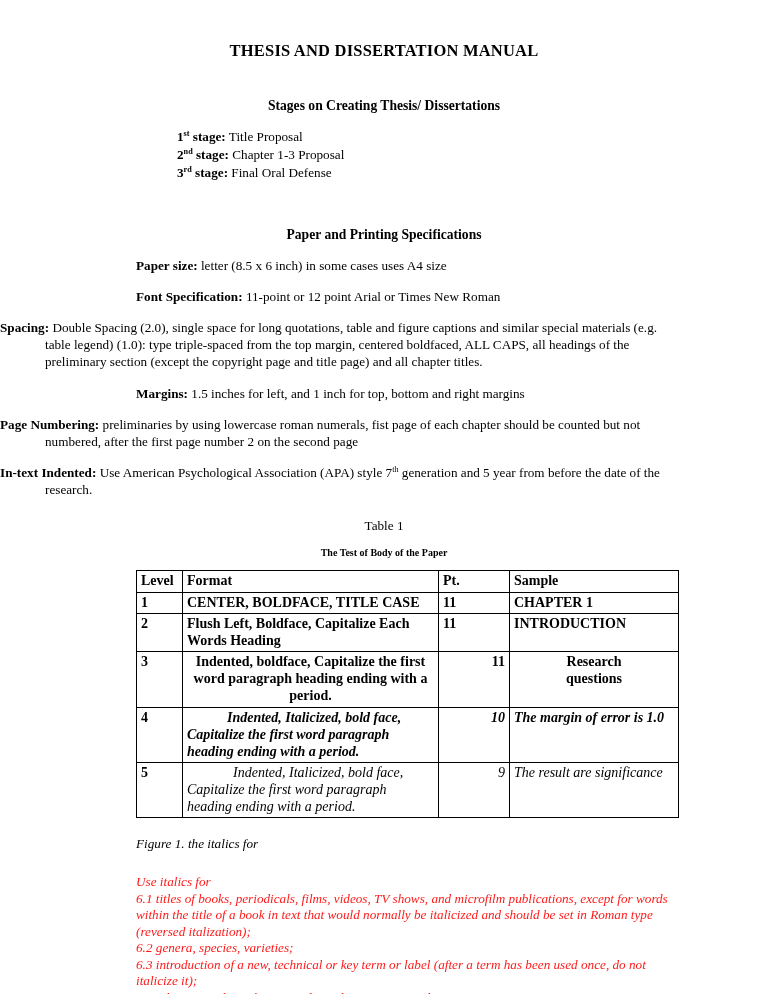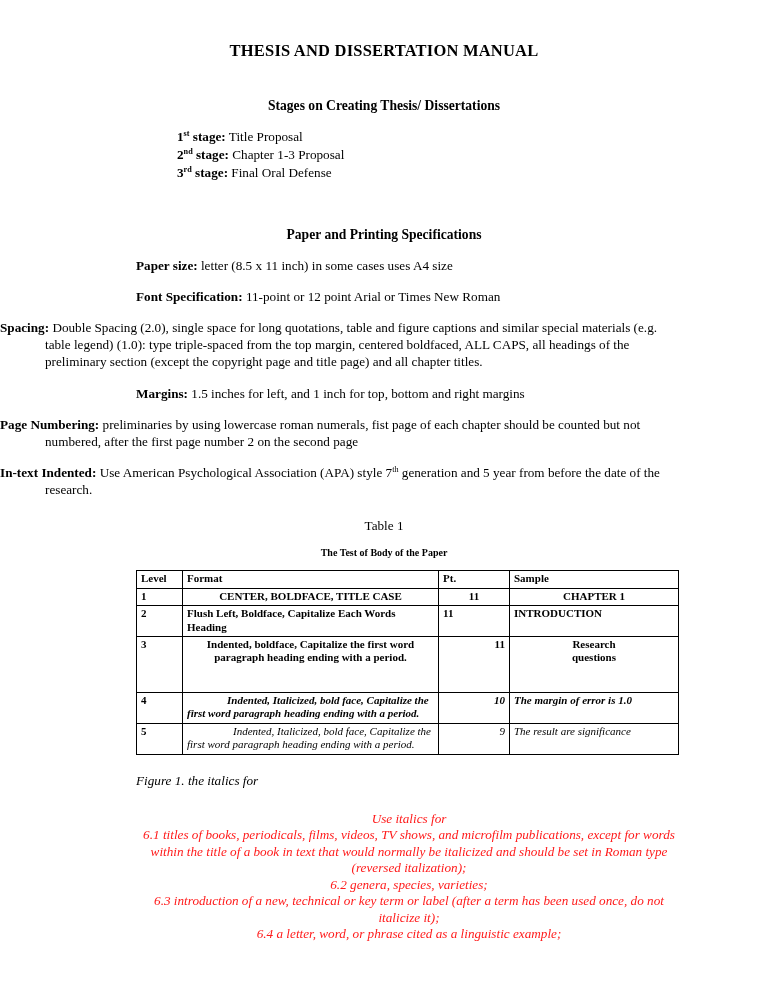--- a/index.html
+++ b/index.html
@@ -78,33 +78,33 @@
   table.spec-table {
     border-collapse: collapse;
     margin: 12px 0 0 136px;
     width: 542px;
     table-layout: fixed;
   }
   table.spec-table td, table.spec-table th {
     border: 1px solid #000000;
     vertical-align: top;
     padding: 1px 4px 2px 4px;
-    font-size: 11px;
+    font-size: 14px;
     line-height: 1.22;
   }
   col.c-level  { width: 46px; }
   col.c-format { width: 256px; }
   col.c-pt     { width: 71px; }
   col.c-sample { width: 169px; }
 
   th { text-align: left; font-weight: bold; }
   .b  { font-weight: bold; }
   .i  { font-style: italic; }
   .bi { font-weight: bold; font-style: italic; }
-  .ctr { text-align: center; }
+  .ctr { text-align: left; }
   .rgt { text-align: right; }
   .sm { font-size: 11.2px; line-height: 1.26; }
   .ti-ind { text-indent: 40px; }
   .ti-ind-sm { text-indent: 46px; }
   .r3-format {
     text-align: center;
     padding-right: 10px;
     padding-left: 30px;
   }
   .r3-sample .l1 { text-align: center; }
@@ -118,40 +118,40 @@
   }
 
   .red-block {
     margin: 22px 0 0 136px;
     padding-right: 86px;
     color: #ff1a1a;
     font-style: italic;
     font-size: 13.2px;
     line-height: 1.25;
   }
-  .red-block p { margin: 0; text-align: center; }
+  .red-block p { margin: 0; }
 </style>
 </head>
 <body>
 
 <div class="page">
 
   <h1 class="doc-title">THESIS AND DISSERTATION MANUAL</h1>
 
   <h2 class="section-heading heading-stages">Stages on Creating Thesis/ Dissertations</h2>
 
   <div class="stages">
     <div class="stage-line"><b><span>1</span><sup>st</sup> <span>stage:</span></b> <span>Title Proposal</span></div>
     <div class="stage-line"><b><span>2</span><sup>nd</sup> <span>stage:</span></b> <span>Chapter 1-3 Proposal</span></div>
     <div class="stage-line"><b><span>3</span><sup>rd</sup> <span>stage:</span></b> <span>Final Oral Defense</span></div>
   </div>
 
   <h2 class="section-heading heading-specs">Paper and Printing Specifications</h2>
 
-  <p class="spec"><span class="lbl">Paper size:</span> <span>letter (8.5 x 11 inch) in some cases uses A4 size</span></p>
+  <p class="spec"><span class="lbl">Paper size:</span> <span>letter (8.5 x 6 inch) in some cases uses A4 size</span></p>
 
   <p class="spec"><span class="lbl">Font Specification:</span> <span>11-point or 12 point Arial or Times New Roman</span></p>
 
   <p class="spec indent-block first-line-out"><span class="lbl">Spacing:</span> <span>Double Spacing (2.0), single space for long quotations, table and figure captions and similar special materials (e.g. table legend) (1.0): type triple-spaced from the top margin, centered boldfaced, ALL CAPS, all headings of the preliminary section (except the copyright page and title page) and all chapter titles.</span></p>
 
   <p class="spec"><span class="lbl">Margins:</span> <span>1.5 inches for left, and 1 inch for top, bottom and right margins</span></p>
 
   <p class="spec indent-block first-line-out"><span class="lbl">Page Numbering:</span> <span>preliminaries by using lowercase roman numerals, fist page of each chapter should be counted but not numbered, after the first page number 2 on the second page</span></p>
 
   <p class="spec indent-block first-line-out"><span class="lbl">In-text Indented:</span> <span>Use American Psychological Association (APA) style 7</span><sup>th</sup><span> generation and 5 year from before the date of the research.</span></p>

